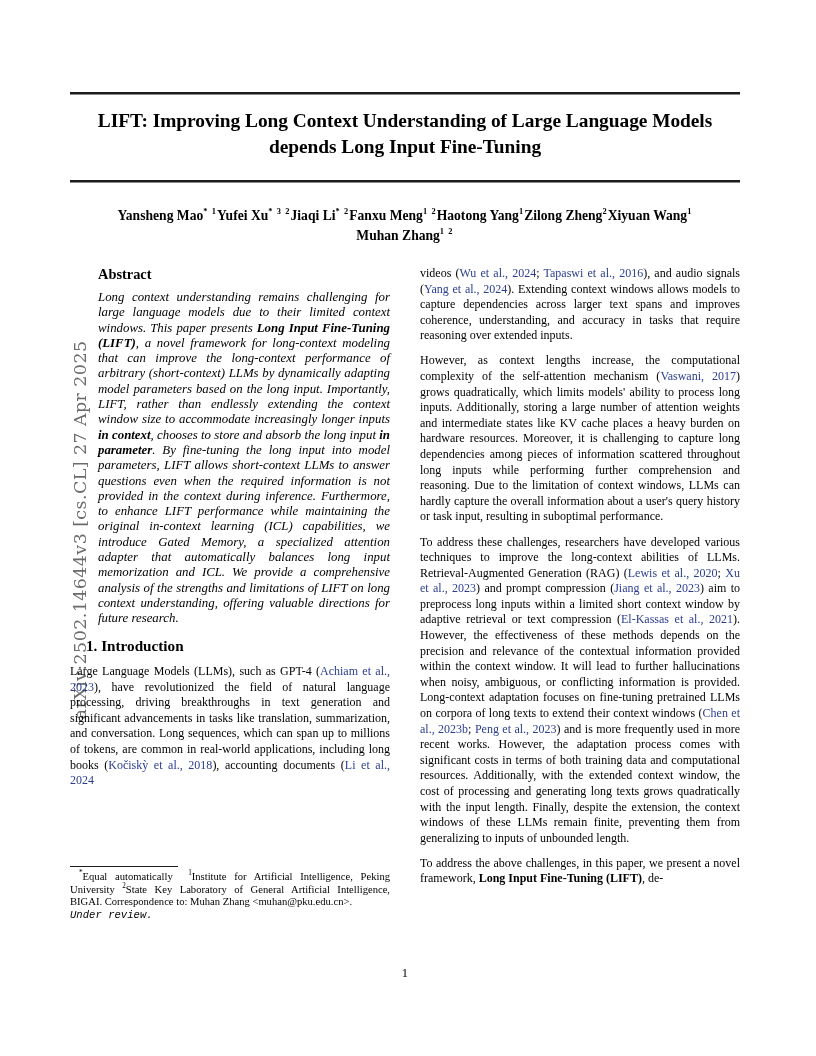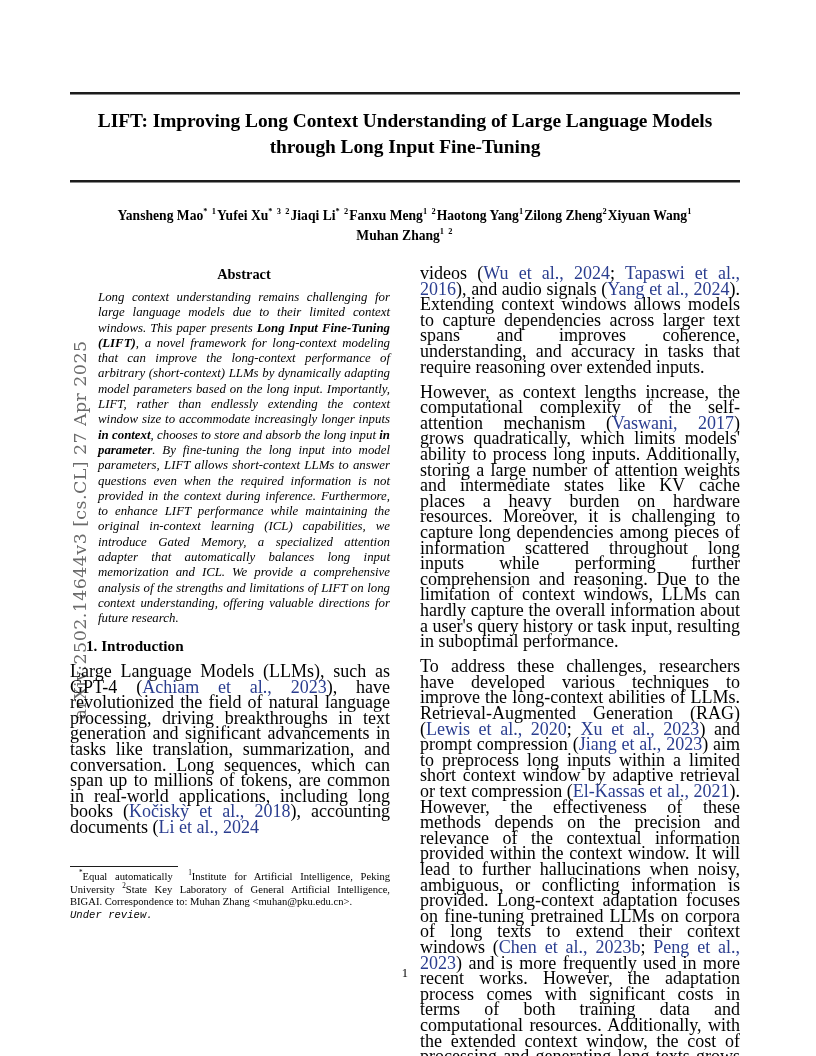--- a/index.html
+++ b/index.html
@@ -107,28 +107,28 @@
     width: 320px;
   }
   #col-left  { left: 0px; }
   #col-right { left: 350px; }
 
   .abstract-wrap {
     margin-left: 28px;
     width: 292px;
   }
   #abstract-heading {
-    text-align: center;
+    text-align: left;
     font-size: 14.4px;
     font-weight: bold;
     margin: 0 0 7px 0;
   }
   p.body {
     margin: 0 0 9.5px 0;
-    font-size: 18px;
+    font-size: 12px;
     line-height: 15.6px;
     text-align: justify;
     text-justify: inter-word;
     hyphens: none;
   }
   p.abs {
     font-size: 12.85px;
     line-height: 15.3px;
     font-style: italic;
   }
@@ -188,21 +188,21 @@
 <div id="arxiv-stamp">
   <div class="vtext">arXiv:2502.14644v3  [cs.CL]  27 Apr 2025</div>
 </div>
 
 <div id="page">
 
   <div class="rule" id="rule-top"></div>
 
   <div id="title-block">
     <div class="title-line">LIFT: Improving Long Context Understanding of Large Language Models</div>
-    <div class="title-line">through Long Input Fine-Tuning</div>
+    <div class="title-line">depends Long Input Fine-Tuning</div>
   </div>
 
   <div class="rule" id="rule-bottom"></div>
 
   <div id="authors-block">
     <div id="authors-row-1"><span class="author">Yansheng Mao<sup>* 1</sup></span><span class="author">Yufei Xu<sup>* 3 2</sup></span><span class="author">Jiaqi Li<sup>* 2</sup></span><span class="author">Fanxu Meng<sup>1 2</sup></span><span class="author">Haotong Yang<sup>1</sup></span><span class="author">Zilong Zheng<sup>2</sup></span><span class="author">Xiyuan Wang<sup>1</sup></span></div>
     <div id="authors-row-2"><span class="author">Muhan Zhang<sup>1 2</sup></span></div>
   </div>
 
   <div id="columns">
@@ -216,20 +216,21 @@
       </div>
 
       <div class="sec-head">1. Introduction</div>
       <p class="body" id="intro-p1"><span>Large Language Models (LLMs), such as GPT-4 (</span><span class="cite">Achiam et al., 2023</span><span>), have revolutionized the field of natural language processing, driving breakthroughs in text generation and significant advancements in tasks like translation, summarization, and conversation. Long sequences, which can span up to millions of tokens, are common in real-world applications, including long books (</span><span class="cite">Kočiskỳ et al., 2018</span><span>), accounting documents (</span><span class="cite">Li et al., 2024</span></p>
     </div>
 
     <div class="col" id="col-right">
       <p class="body" id="intro-p1-cont"><span>videos (</span><span class="cite">Wu et al., 2024</span><span>; </span><span class="cite">Tapaswi et al., 2016</span><span>), and audio signals (</span><span class="cite">Yang et al., 2024</span><span>). Extending context windows allows models to capture dependencies across larger text spans and improves coherence, understanding, and accuracy in tasks that require reasoning over extended inputs.</span></p>
       <p class="body" id="intro-p2"><span>However, as context lengths increase, the computational complexity of the self-attention mechanism (</span><span class="cite">Vaswani, 2017</span><span>) grows quadratically, which limits models' ability to process long inputs. Additionally, storing a large number of attention weights and intermediate states like KV cache places a heavy burden on hardware resources. Moreover, it is challenging to capture long dependencies among pieces of information scattered throughout long inputs while performing further comprehension and reasoning. Due to the limitation of context windows, LLMs can hardly capture the overall information about a user's query history or task input, resulting in suboptimal performance.</span></p>
       <p class="body" id="intro-p3"><span>To address these challenges, researchers have developed various techniques to improve the long-context abilities of LLMs. Retrieval-Augmented Generation (RAG) (</span><span class="cite">Lewis et al., 2020</span><span>; </span><span class="cite">Xu et al., 2023</span><span>) and prompt compression (</span><span class="cite">Jiang et al., 2023</span><span>) aim to preprocess long inputs within a limited short context window by adaptive retrieval or text compression (</span><span class="cite">El-Kassas et al., 2021</span><span>). However, the effectiveness of these methods depends on the precision and relevance of the contextual information provided within the context window. It will lead to further hallucinations when noisy, ambiguous, or conflicting information is provided. Long-context adaptation focuses on fine-tuning pretrained LLMs on corpora of long texts to extend their context windows (</span><span class="cite">Chen et al., 2023b</span><span>; </span><span class="cite">Peng et al., 2023</span><span>) and is more frequently used in more recent works. However, the adaptation process comes with significant costs in terms of both training data and computational resources. Additionally, with the extended context window, the cost of processing and generating long texts grows quadratically with the input length. Finally, despite the extension, the context windows of these LLMs remain finite, preventing them from generalizing to inputs of unbounded length.</span></p>
+      <p class="body" id="intro-p4"><span>To address the above challenges, in this paper, we present a novel framework, </span><span class="bold">Long Input Fine-Tuning (LIFT)</span><span>, de-</span></p>
     </div>
 
   </div>
 
   <div id="footnote">
     <div class="fn-rule"></div>
     <p class="fn-indent">
       <sup>*</sup><span>Equal automatically</span>&nbsp;&nbsp;<sup>1</sup><span>Institute for Artificial Intelligence, Peking University</span>&nbsp;<sup>2</sup><span>State Key Laboratory of General Artificial Intelligence, BIGAI. Correspondence to: Muhan Zhang &lt;muhan@pku.edu.cn&gt;.</span>
     </p>
     <p id="under-review">Under review.</p>

